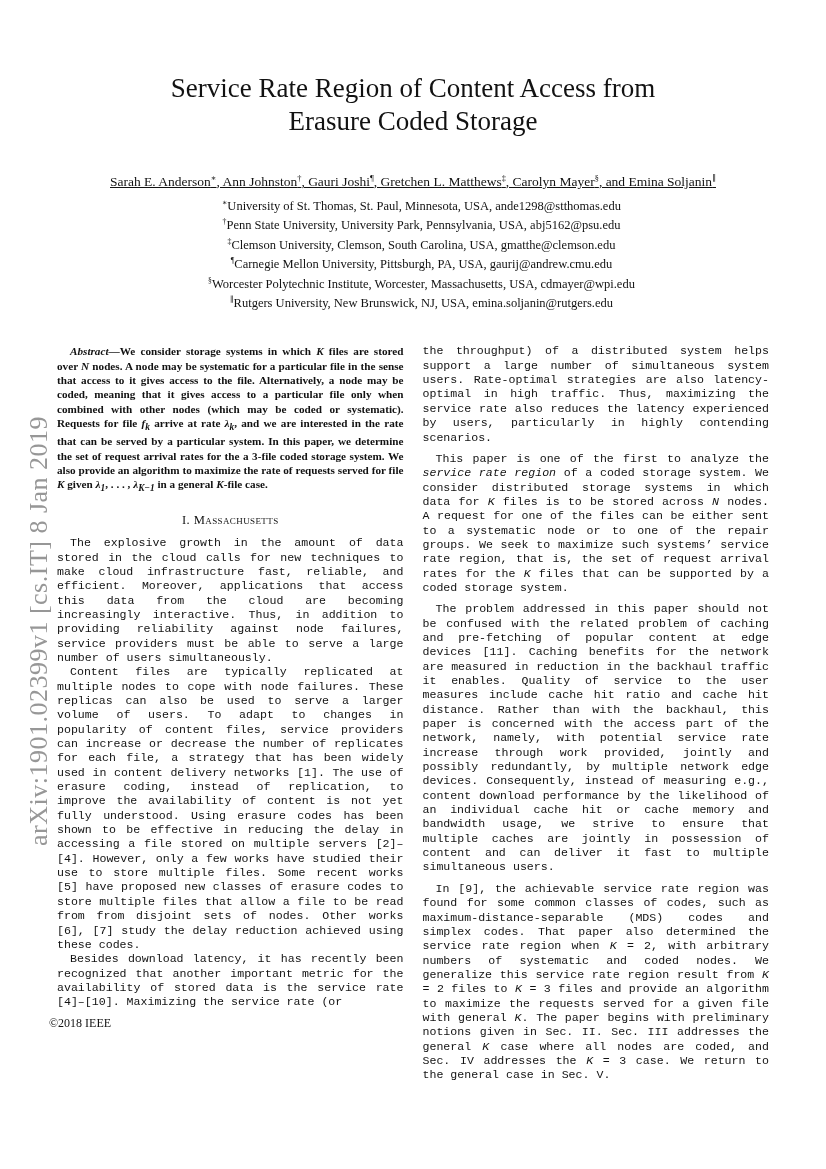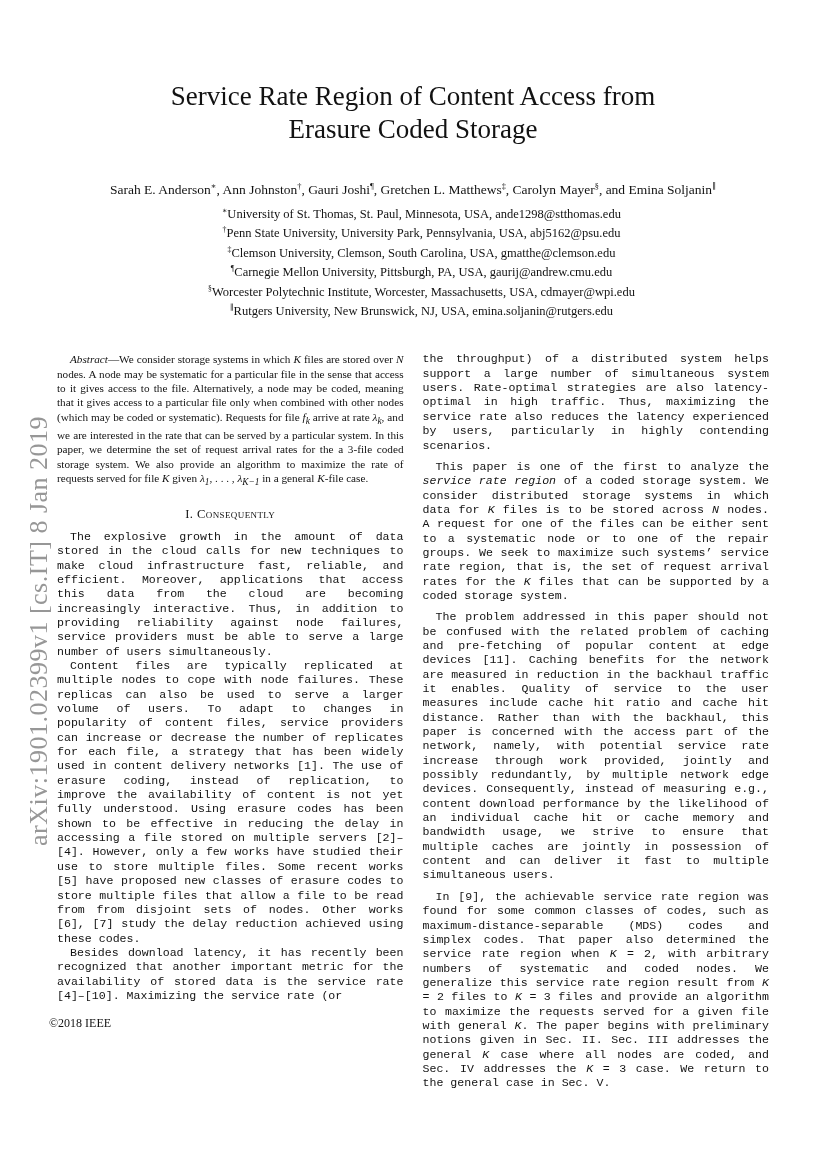--- a/index.html
+++ b/index.html
@@ -17,32 +17,33 @@
     left: 24px;
     top: 846px;
     transform: rotate(-90deg);
     transform-origin: 0 0;
     font-size: 26px;
     letter-spacing: 0.5px;
     color: #979797;
     white-space: nowrap;
   }
   .title {
-    margin: 12px auto;
+    margin: 4px auto;
     padding-top: 68px;
     max-width: 680px;
     text-align: center;
     font-size: 27px;
     font-weight: normal;
     line-height: 33px;
   }
   .authors {
     margin-top: 36px;
     text-align: center;
     font-size: 13.5px;
+    text-decoration: underline;
   }
   .affils {
     margin-top: 7px;
     text-align: center;
     font-size: 12.5px;
     line-height: 19.4px;
     padding-left: 17px;
   }
   sup { font-size: 0.62em; line-height: 0; }
   .columns {
@@ -50,21 +51,21 @@
     gap: 19px;
     margin: 31px 57px 0 57px;
     text-align: justify;
     font-size: 11.6px;
     line-height: 14.35px;
   }
   .col { width: 347px; }
   .abstract {
     margin: 0;
     text-indent: 13px;
-    font-weight: normal;
+    font-weight: bold;
     font-size: 11.2px;
     line-height: 14.3px;
   }
   .sec-heading {
     margin: 17px 0 9px 0;
     text-align: center;
     font-size: 12.6px;
     font-weight: normal;
     font-variant: small-caps;
     letter-spacing: 0.4px;
@@ -97,21 +98,21 @@
     <div><sup>‡</sup>Clemson University, Clemson, South Carolina, USA, gmatthe@clemson.edu</div>
     <div><sup>¶</sup>Carnegie Mellon University, Pittsburgh, PA, USA, gaurij@andrew.cmu.edu</div>
     <div><sup>§</sup>Worcester Polytechnic Institute, Worcester, Massachusetts, USA, cdmayer@wpi.edu</div>
     <div><sup>∥</sup>Rutgers University, New Brunswick, NJ, USA, emina.soljanin@rutgers.edu</div>
   </div>
 
   <div class="columns">
 
     <div class="col col-left">
       <p class="abstract"><i>Abstract</i>—We consider storage systems in which <i>K</i> files are stored over <i>N</i> nodes. A node may be systematic for a particular file in the sense that access to it gives access to the file. Alternatively, a node may be coded, meaning that it gives access to a particular file only when combined with other nodes (which may be coded or systematic). Requests for file <i>f<sub>k</sub></i> arrive at rate <i>λ<sub>k</sub></i>, and we are interested in the rate that can be served by a particular system. In this paper, we determine the set of request arrival rates for the a 3-file coded storage system. We also provide an algorithm to maximize the rate of requests served for file <i>K</i> given <i>λ<sub>1</sub></i>, . . . , <i>λ<sub>K−1</sub></i> in a general <i>K</i>-file case.</p>
-      <h2 class="sec-heading">I. Consequently</h2>
+      <h2 class="sec-heading">I. Massachusetts</h2>
       <p class="body-p">The explosive growth in the amount of data stored in the cloud calls for new techniques to make cloud infrastructure fast, reliable, and efficient. Moreover, applications that access this data from the cloud are becoming increasingly interactive. Thus, in addition to providing reliability against node failures, service providers must be able to serve a large number of users simultaneously.</p>
       <p class="body-p">Content files are typically replicated at multiple nodes to cope with node failures. These replicas can also be used to serve a larger volume of users. To adapt to changes in popularity of content files, service providers can increase or decrease the number of replicates for each file, a strategy that has been widely used in content delivery networks [1]. The use of erasure coding, instead of replication, to improve the availability of content is not yet fully understood. Using erasure codes has been shown to be effective in reducing the delay in accessing a file stored on multiple servers [2]–[4]. However, only a few works have studied their use to store multiple files. Some recent works [5] have proposed new classes of erasure codes to store multiple files that allow a file to be read from from disjoint sets of nodes. Other works [6], [7] study the delay reduction achieved using these codes.</p>
       <p class="body-p">Besides download latency, it has recently been recognized that another important metric for the availability of stored data is the service rate [4]–[10]. Maximizing the service rate (or</p>
     </div>
 
     <div class="col col-right">
       <p class="body-p noindent">the throughput) of a distributed system helps support a large number of simultaneous system users. Rate-optimal strategies are also latency-optimal in high traffic. Thus, maximizing the service rate also reduces the latency experienced by users, particularly in highly contending scenarios.</p>
       <p class="body-p">This paper is one of the first to analyze the <i>service rate region</i> of a coded storage system.  We consider distributed storage systems in which data for <i>K</i> files is to be stored across <i>N</i> nodes. A request for one of the files can be either sent to a systematic node or to one of the repair groups. We seek to maximize such systems’ service rate region, that is, the set of request arrival rates for the <i>K</i> files that can be supported by a coded storage system.</p>
       <p class="body-p">The problem addressed in this paper should not be confused with the related problem of caching and pre-fetching of popular content at edge devices [11]. Caching benefits for the network are measured in reduction in the backhaul traffic it enables. Quality of service to the user measures include cache hit ratio and cache hit distance. Rather than with the backhaul, this paper is concerned with the access part of the network, namely, with potential service rate increase through work provided, jointly and possibly redundantly, by multiple network edge devices. Consequently, instead of measuring e.g., content download performance by the likelihood of an individual cache hit or cache memory and bandwidth usage, we strive to ensure that multiple caches are jointly in possession of content and can deliver it fast to multiple simultaneous users.</p>
       <p class="body-p">In [9], the achievable service rate region was found for some common classes of codes, such as maximum-distance-separable (MDS) codes and simplex codes. That paper also determined the service rate region when <i>K</i> = 2, with arbitrary numbers of systematic and coded nodes. We generalize this service rate region result from <i>K</i> = 2 files to <i>K</i> = 3 files and provide an algorithm to maximize the requests served for a given file with general <i>K</i>. The paper begins with preliminary notions given in Sec. II. Sec. III addresses the general <i>K</i> case where all nodes are coded, and Sec. IV addresses the <i>K</i> = 3 case. We return to the general case in Sec. V.</p>

